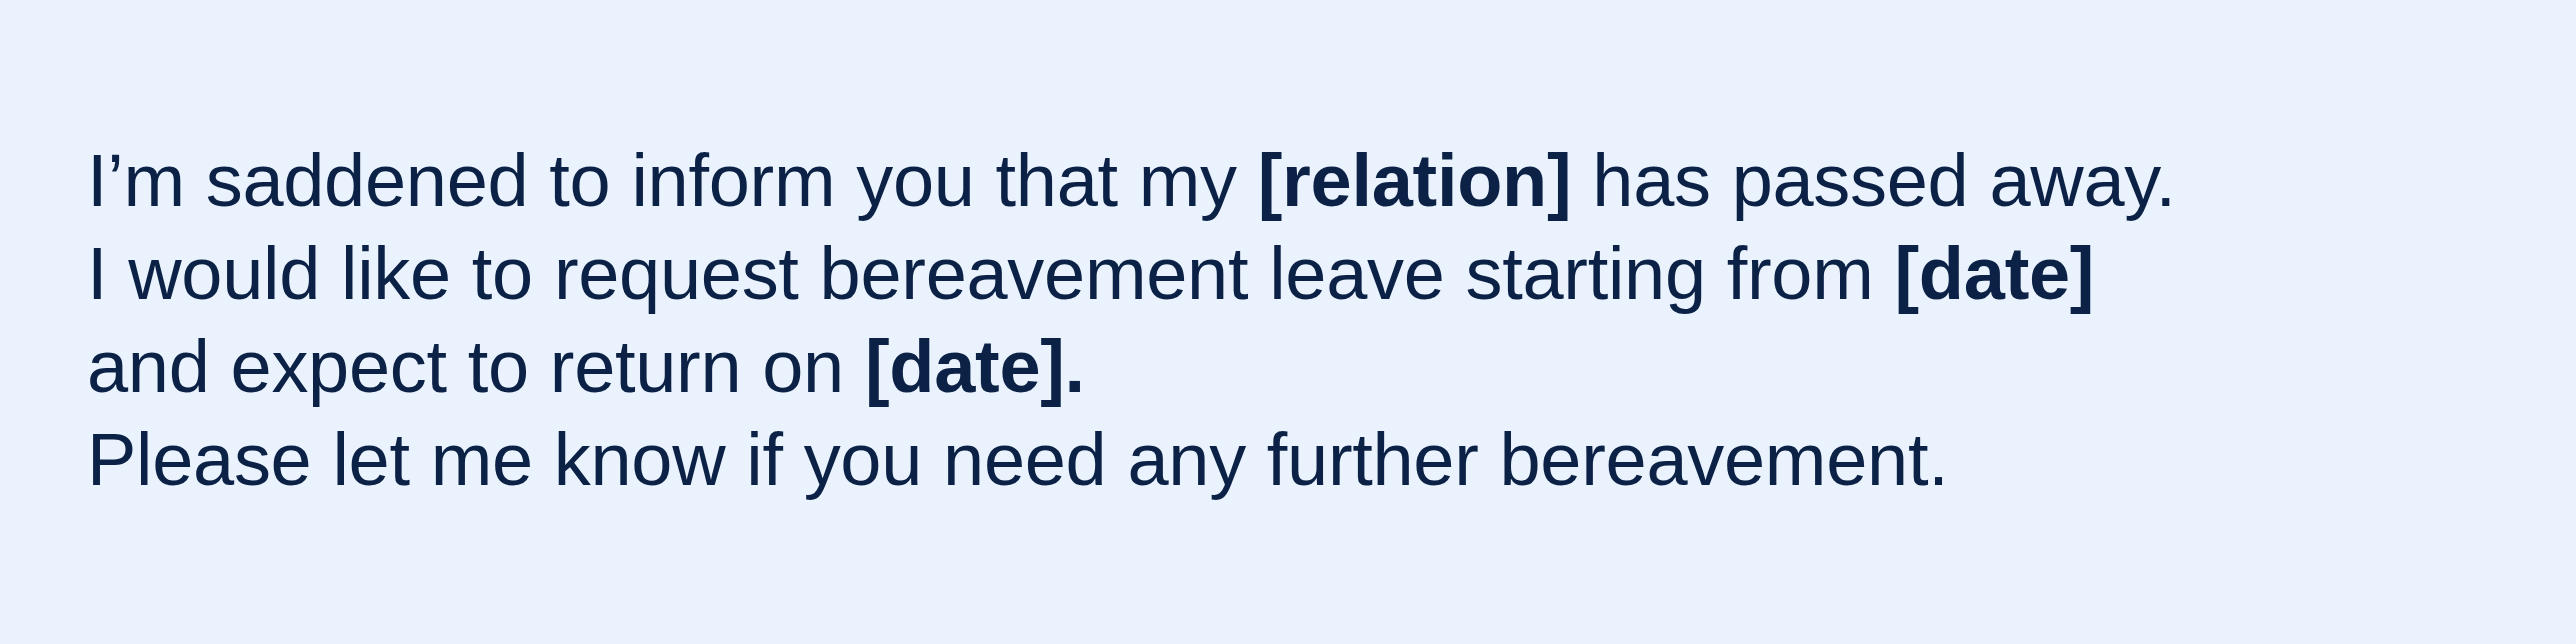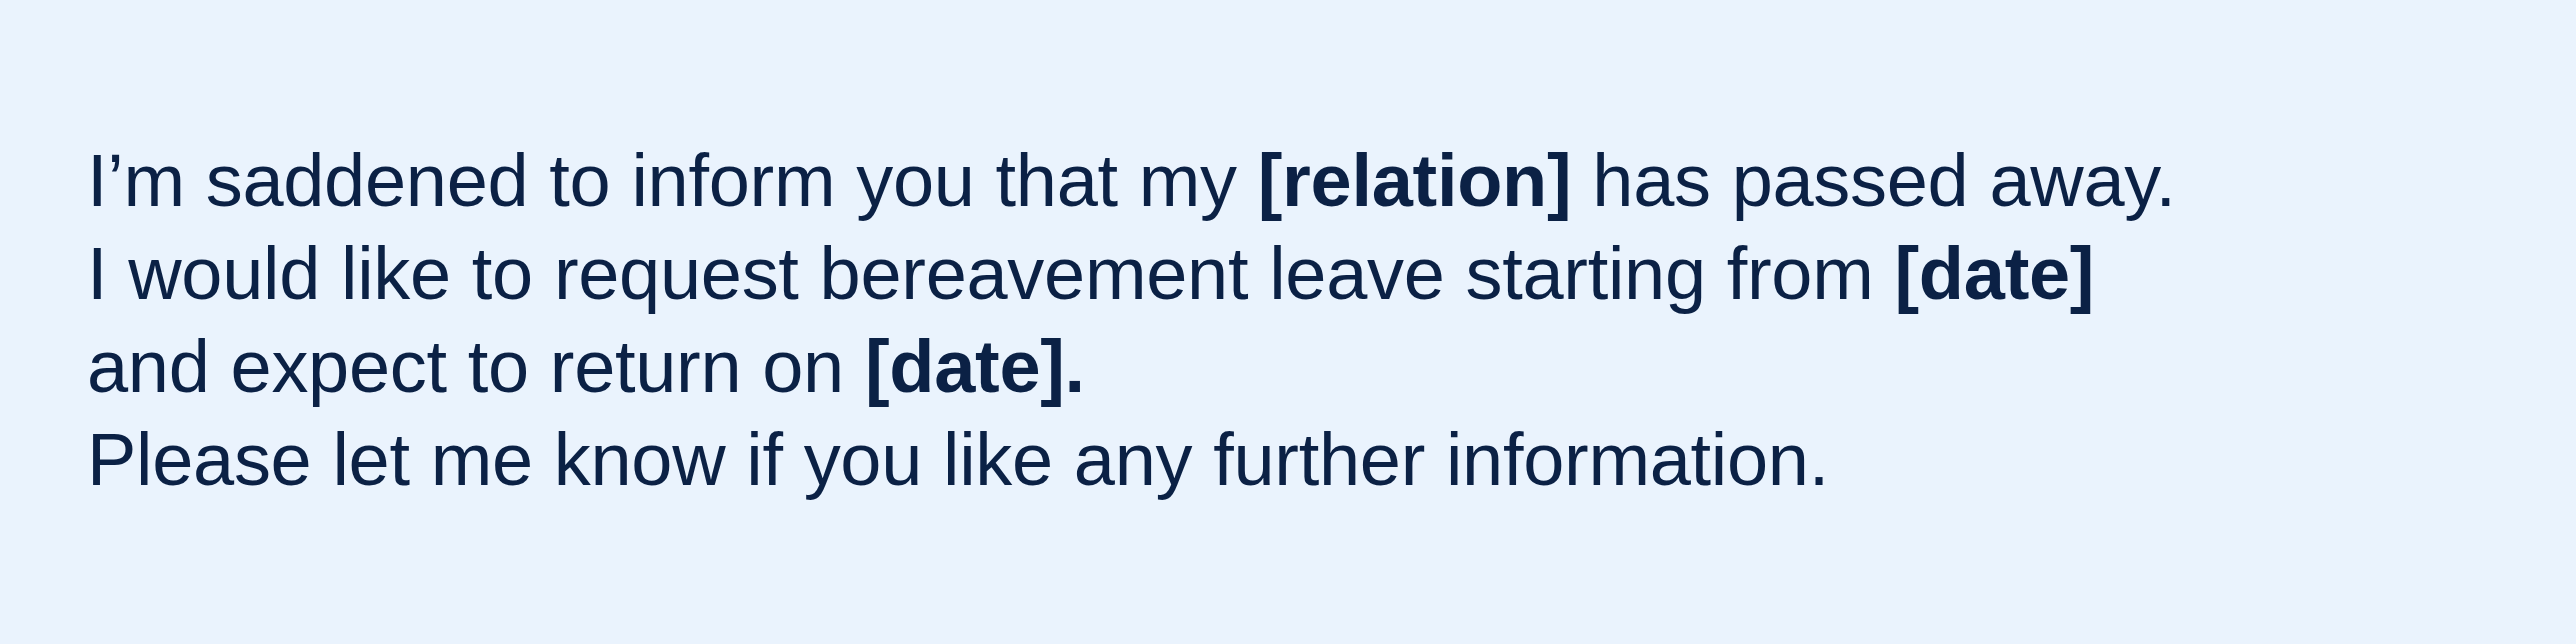--- a/index.html
+++ b/index.html
@@ -39,16 +39,16 @@
   .placeholder-token {
     font-weight: 800;
     letter-spacing: -0.3px;
   }
 </style>
 </head>
 <body style="background: rgb(234, 243, 253);">
 
 <div id="message-card" style="background: rgb(234, 243, 253);">
   <p id="message-body" style="color: rgb(11, 33, 69);">
-    <span>I’m saddened to inform you that my </span><span class="placeholder-token">[relation]</span><span> has passed away. I would like to request bereavement leave starting from </span><span class="placeholder-token">[date]</span><span> and expect to return on </span><span class="placeholder-token">[date].</span><br><span>Please let me know if you like any further information.</span>
+    <span>I’m saddened to inform you that my </span><span class="placeholder-token">[relation]</span><span> has passed away. I would like to request bereavement leave starting from </span><span class="placeholder-token">[date]</span><span> and expect to return on </span><span class="placeholder-token">[date].</span><br><span>Please let me know if you need any further bereavement.</span>
   </p>
 </div>
 
 
 </body></html>

